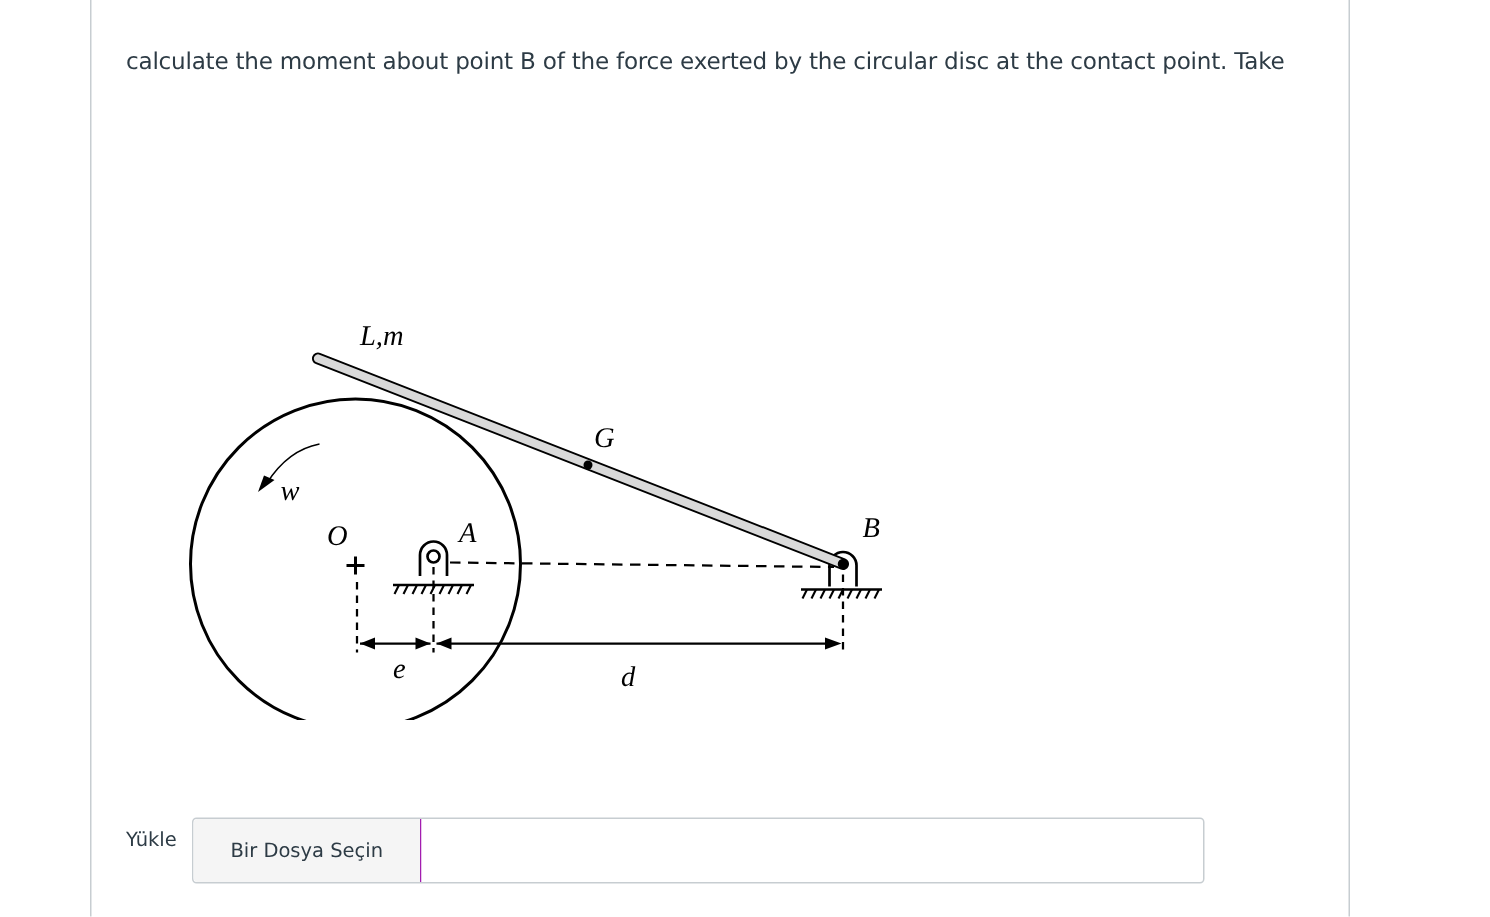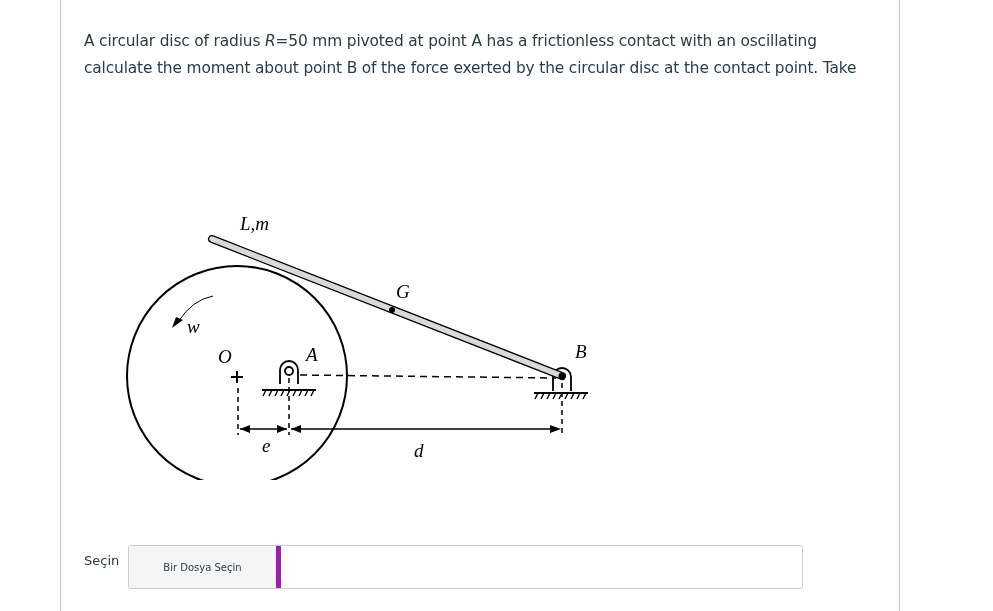--- a/index.html
+++ b/index.html
@@ -4,30 +4,29 @@
 <style>
   html, body { margin:0; padding:0; background:#ffffff; }
   body { width:993px; height:611px; position:relative; overflow:hidden; font-family:"Liberation Sans", sans-serif; }
   .card { position:absolute; left:60px; top:-2px; width:838px; height:620px; border-left:1px solid #c7cdd1; border-right:1px solid #c7cdd1; background:#fff; }
   .question { position:absolute; left:84px; top:28px; width:800px; font-family:"DejaVu Sans", sans-serif; font-size:15.4px; line-height:26.8px; color:#2d3b45; letter-spacing:-0.15px; }
   .question p { margin:0; }
   .question i { font-style:italic; }
   .figure { position:absolute; left:120px; top:200px; width:480px; height:280px; }
   .upload-label { position:absolute; left:84px; top:553px; font-family:"DejaVu Sans", sans-serif; font-size:13px; color:#2d3b45; }
   .upload-box { position:absolute; left:128px; top:545px; width:673px; height:42px; border:1px solid #c7cdd1; border-radius:3px; background:#fff; }
-  .upload-btn { position:absolute; left:0; top:0; width:152px; height:42px; box-sizing:border-box; border-right:5px solid #a21caf; background:#f5f5f5; border-radius:3px 0 0 3px; font-family:"DejaVu Sans", sans-serif; font-size:10px; color:#2d3b45; display:flex; align-items:center; justify-content:center; cursor:pointer; }
+  .upload-btn { position:absolute; left:0; top:0; width:152px; height:42px; box-sizing:border-box; border-right:1px solid #a21caf; background:#f5f5f5; border-radius:3px 0 0 3px; font-family:"DejaVu Sans", sans-serif; font-size:13px; color:#2d3b45; display:flex; align-items:center; justify-content:center; cursor:pointer; }
   .lbl { font-family:"Liberation Serif", serif; font-style:italic; font-size:19px; fill:#000; }
 </style>
 </head>
 <body>
 
 <div class="card"></div>
 
 <div class="question" id="qtext">
-    <p>A circular disc of radius <i>R</i>=50 mm pivoted at point A has a frictionless contact with an oscillating</p>
     <p>calculate the moment about point B of the force  exerted by the circular disc at the contact point. Take</p>
   </div>
 
 <svg class="figure" viewBox="120 200 480 280" width="480" height="280">
 
   <circle cx="237" cy="376" r="110" fill="none" stroke="#000" stroke-width="2"></circle>
 
   <path d="M213 296 Q192 300 178 322" fill="none" stroke="#000" stroke-width="1"></path>
   <polygon points="172,328 183,320 176,317" fill="#000"></polygon>
 
@@ -94,16 +93,16 @@
   <text class="lbl" x="240" y="230">L,m</text>
   <text class="lbl" x="396" y="298">G</text>
   <text class="lbl" x="187" y="333">w</text>
   <text class="lbl" x="218" y="363">O</text>
   <text class="lbl" x="306" y="361">A</text>
   <text class="lbl" x="575" y="358">B</text>
   <text class="lbl" x="262" y="452">e</text>
   <text class="lbl" x="414" y="457">d</text>
 </svg>
 
-<div class="upload-label">Seçin</div>
+<div class="upload-label">Yükle</div>
 <div class="upload-box">
   <div class="upload-btn">Bir Dosya Seçin</div>
 </div>
 
 </body></html>

